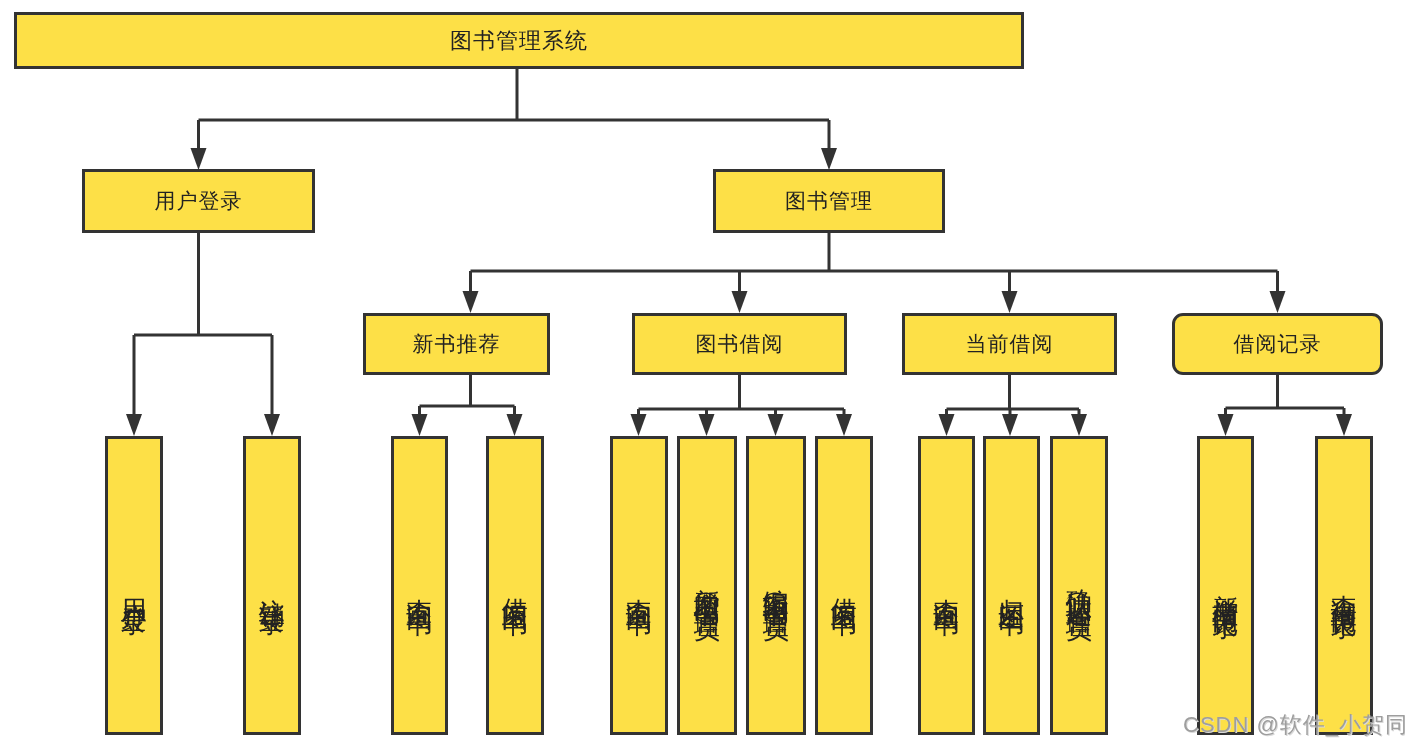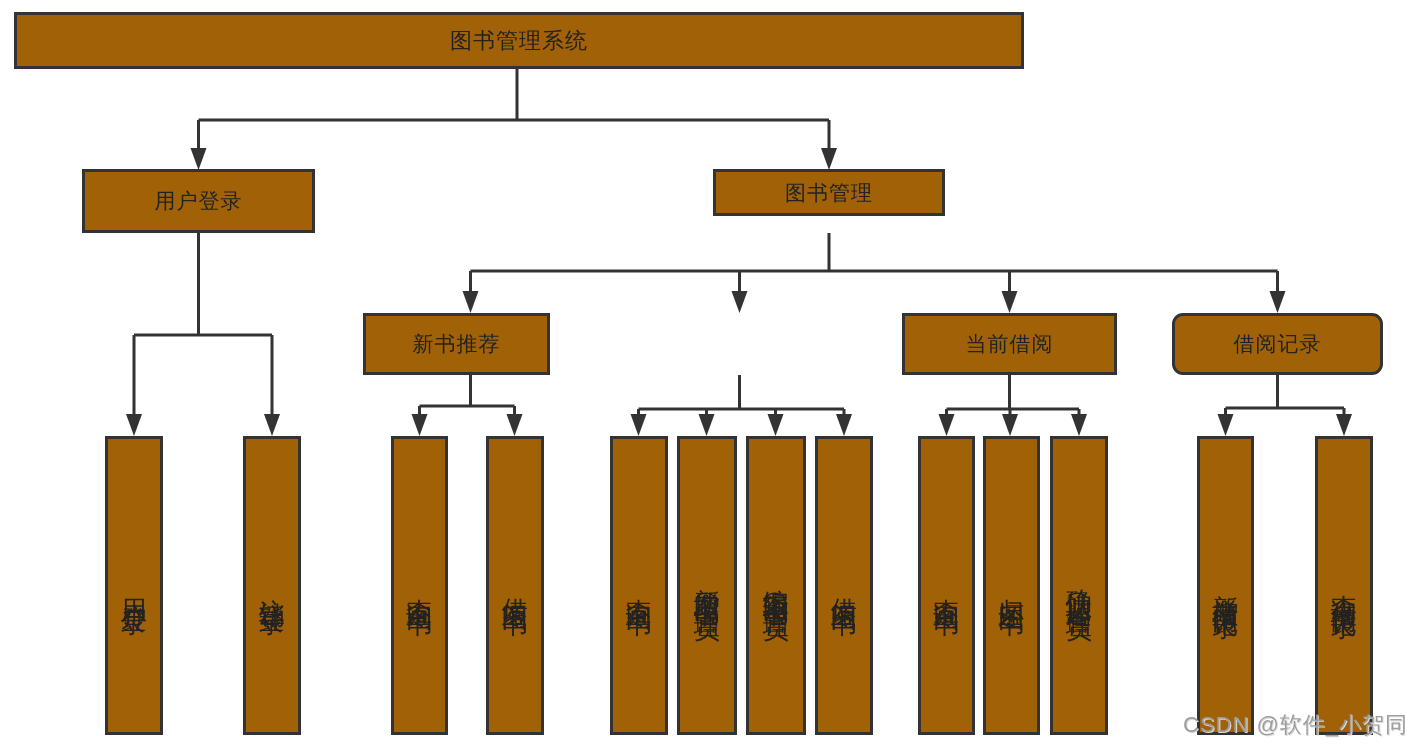--- a/index.html
+++ b/index.html
@@ -13,21 +13,21 @@
   }
   .connectors {
     position: absolute;
     left: 0; top: 0;
     width: 1405px; height: 747px;
     pointer-events: none;
   }
   .box {
     position: absolute;
     box-sizing: border-box;
-    background: #a16207;
+    background: #fde047;
     border: 3px solid #333333;
     display: flex;
     align-items: center;
     justify-content: center;
     color: #222222;
   }
   .hbox { font-size: 21px; letter-spacing: 1px; }
   .root-box { font-size: 22px; }
   .vbox {
     top: 436px;
@@ -98,26 +98,29 @@
     </g>
   </svg>
 
   <div class="box hbox root-box" style="left:14px; top:12px; width:1010px; height:57px;">
     <span>图书管理系统</span>
   </div>
 
   <div class="box hbox" style="left:82px; top:169px; width:233px; height:64px;">
     <span>用户登录</span>
   </div>
-  <div class="box hbox" style="left:713px; top:169px; width:232px; height:47px;text-align:center;">
+  <div class="box hbox" style="left:713px; top:169px; width:232px; height:64px;text-align:center;">
     <span>图书管理</span>
   </div>
 
   <div class="box hbox" style="left:363px; top:313px; width:187px; height:62px;">
     <span>新书推荐</span>
+  </div>
+  <div class="box hbox" style="left:632px; top:313px; width:215px; height:62px;">
+    <span>图书借阅</span>
   </div>
   <div class="box hbox" style="left:902px; top:313px; width:215px; height:62px;">
     <span>当前借阅</span>
   </div>
   <div class="box hbox" style="left:1172px; top:313px; width:211px; height:62px;border-radius:11px;">
     <span>借阅记录</span>
   </div>
 
   <div class="box vbox" style="left:105px; width:58px;">
     <span class="vtext">用户登录</span>

